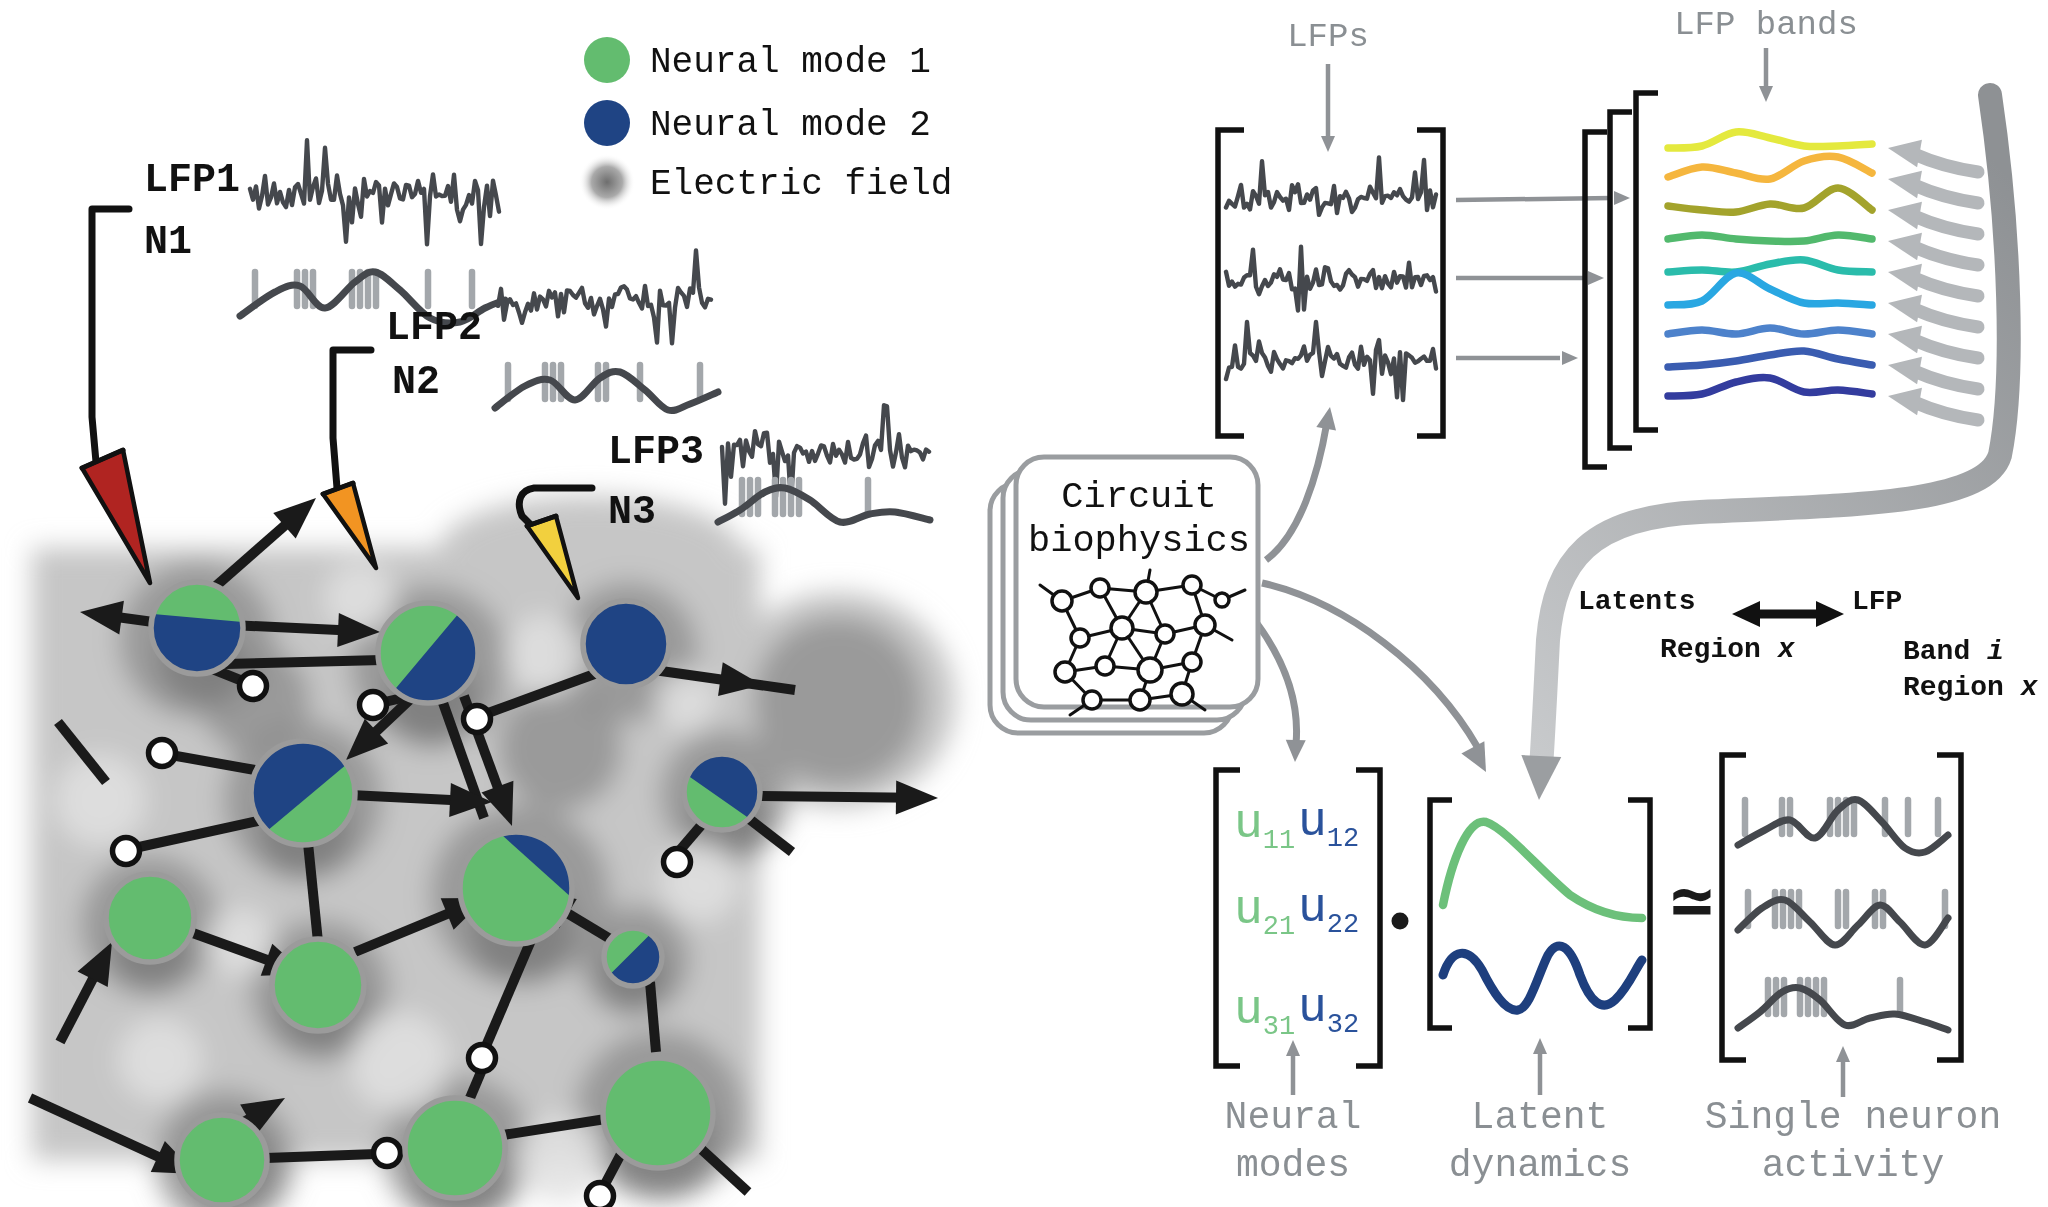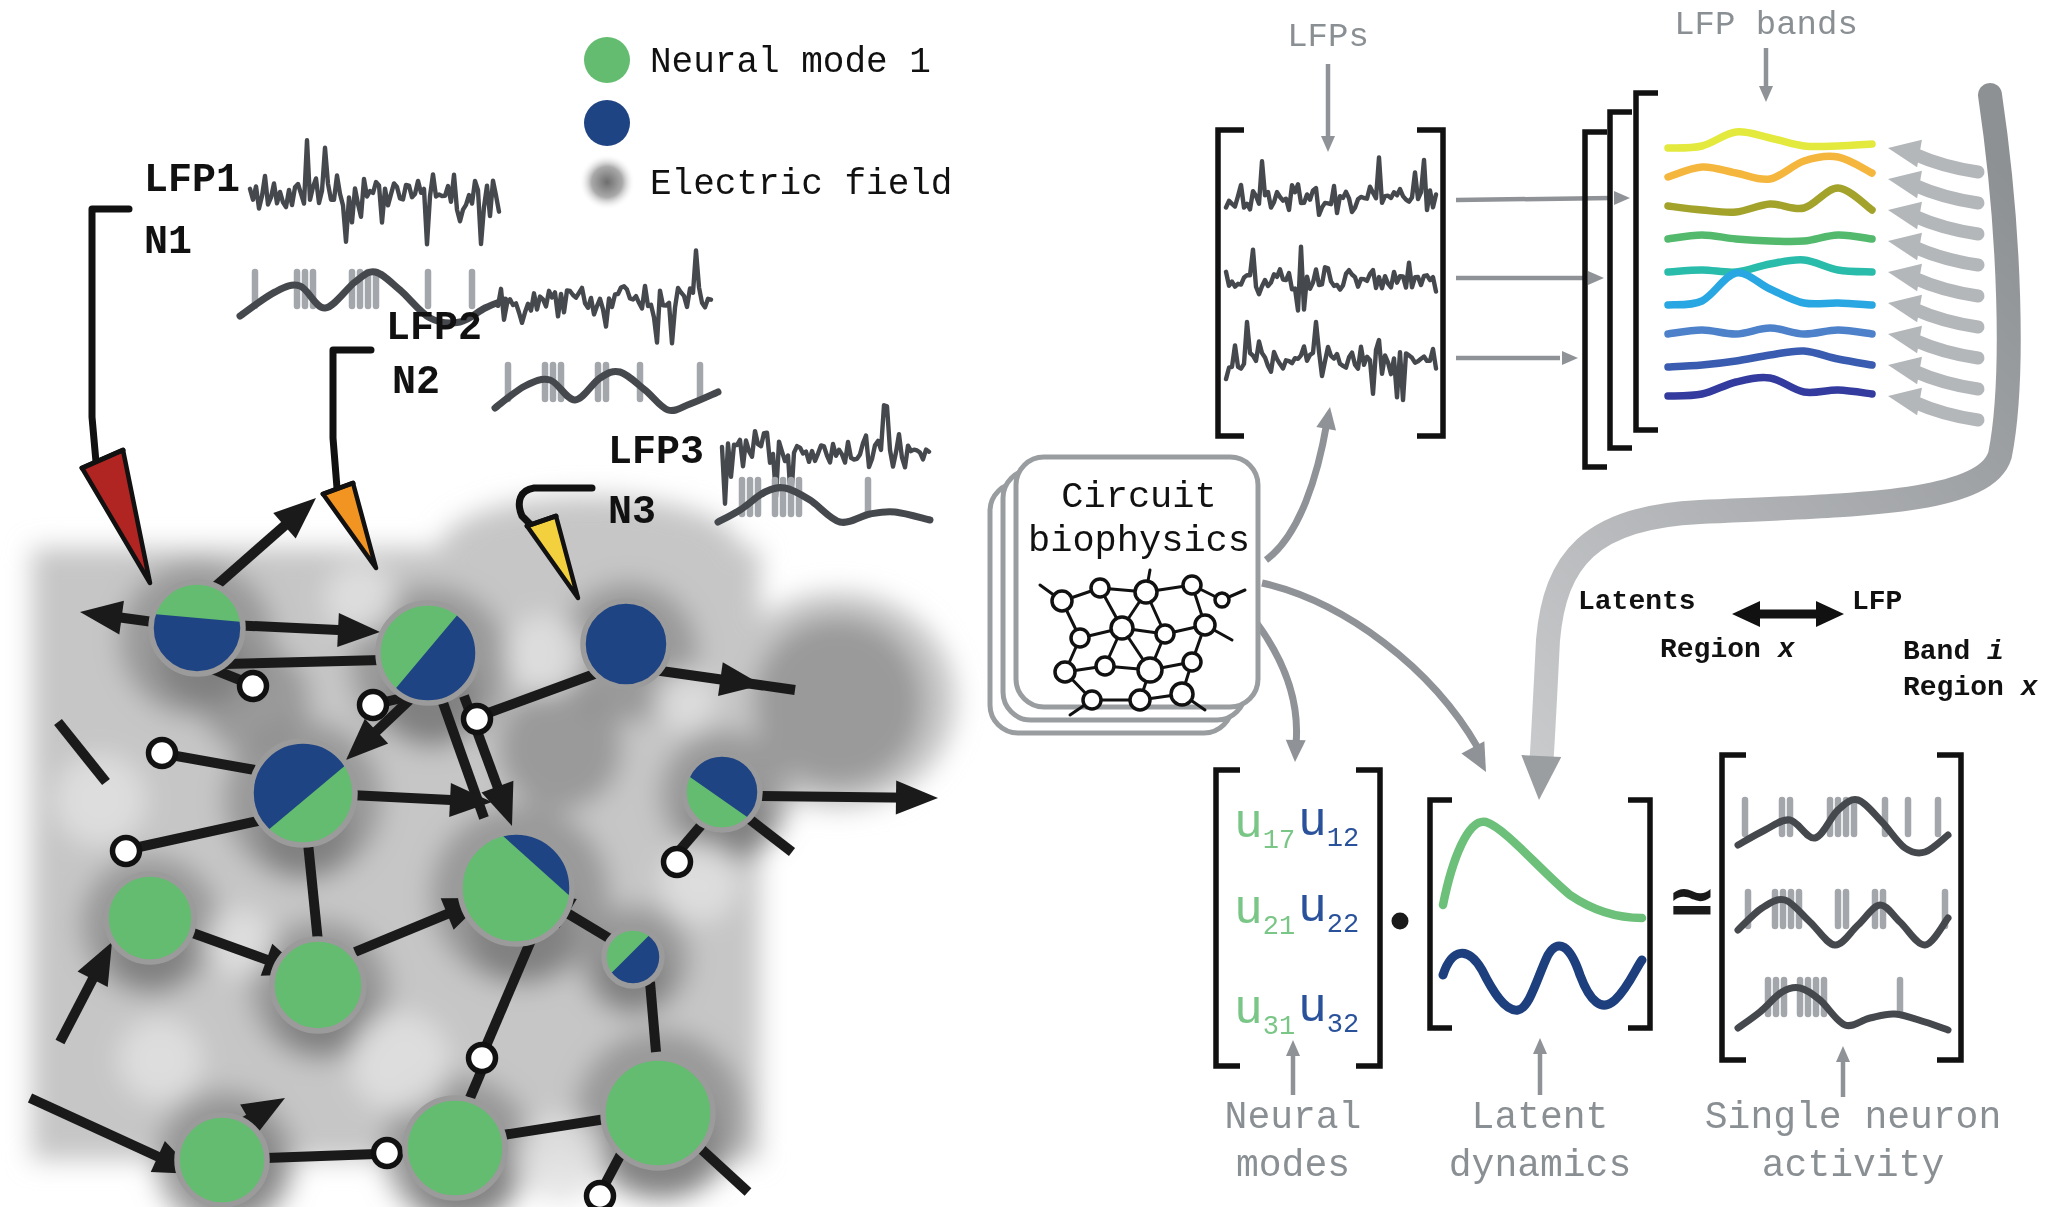--- a/index.html
+++ b/index.html
@@ -413,20 +413,21 @@
         <path d="M1738,1028C1741.7,1025.3 1752.7,1018.0 1760,1012C1767.3,1006.0 1775.3,996.0 1782,992C1788.7,988.0 1793.7,986.7 1800,988C1806.3,989.3 1812.5,993.8 1820,1000C1827.5,1006.2 1836.7,1022.0 1845,1025C1853.3,1028.0 1861.7,1019.8 1870,1018C1878.3,1016.2 1885.8,1013.3 1895,1014C1904.2,1014.7 1916.2,1019.3 1925,1022C1933.8,1024.7 1944.2,1028.7 1948,1030" fill="none" stroke="#45484d" stroke-width="7" stroke-linecap="round"></path>
       </g>
       <g>
         <line x1="1748" y1="614" x2="1828" y2="614" stroke="#111" stroke-width="9" stroke-linecap="butt"></line>
         <polygon points="1732,614 1760,601 1760,627" fill="#111"></polygon>
         <polygon points="1844,614 1816,627 1816,601" fill="#111"></polygon>
       </g>
     </svg>
 
   <div class="lbl legend-t" style="left:650px;top:42px">Neural mode 1</div>
+  <div class="lbl legend-t" style="left:650px;top:105px">Neural mode 2</div>
   <div class="lbl legend-t" style="left:650px;top:164px">Electric field</div>
 
   <div class="lbl probe-t" style="left:128px;top:158px">LFP1</div>
   <div class="lbl probe-t" style="left:128px;top:220px">N1</div>
   <div class="lbl probe-t" style="left:370px;top:306px">LFP2</div>
   <div class="lbl probe-t" style="left:376px;top:360px">N2</div>
   <div class="lbl probe-t" style="left:592px;top:430px">LFP3</div>
   <div class="lbl probe-t" style="left:592px;top:490px">N3</div>
 
   <div class="lbl gtitle gray cx" style="left:1328px;top:18px">LFPs</div>
@@ -437,21 +438,21 @@
 
   <div class="lbl latents-big" style="left:1578px;top:586px">Latents</div>
   <div class="lbl latents-big" style="left:1852px;top:586px">LFP</div>
   <div class="lbl latents-sub" style="left:1660px;top:634px">
     <span>Region</span>&nbsp;<i>x</i></div>
   <div class="lbl latents-sub" style="left:1903px;top:636px">
     <span>Band</span>&nbsp;<i>i</i></div>
   <div class="lbl latents-sub" style="left:1903px;top:672px">
     <span>Region</span>&nbsp;<i>x</i></div>
 
-  <div class="ucell g" style="left:1234px;top:800px"><span>u</span><sub>17</sub></div>
+  <div class="ucell g" style="left:1234px;top:800px"><span>u</span><sub>11</sub></div>
   <div class="ucell b2" style="left:1298px;top:798px"><span>u</span><sub>12</sub></div>
   <div class="ucell g" style="left:1234px;top:886px"><span>u</span><sub>21</sub></div>
   <div class="ucell b2" style="left:1298px;top:884px"><span>u</span><sub>22</sub></div>
   <div class="ucell g" style="left:1234px;top:986px"><span>u</span><sub>31</sub></div>
   <div class="ucell b2" style="left:1298px;top:984px"><span>u</span><sub>32</sub></div>
 
   <div class="lbl approx cx" style="left:1692px;top:858px">≃</div>
 
   <div class="lbl glabel gray cx" style="left:1293px;top:1096px">Neural</div>
   <div class="lbl glabel gray cx" style="left:1293px;top:1144px">modes</div>

